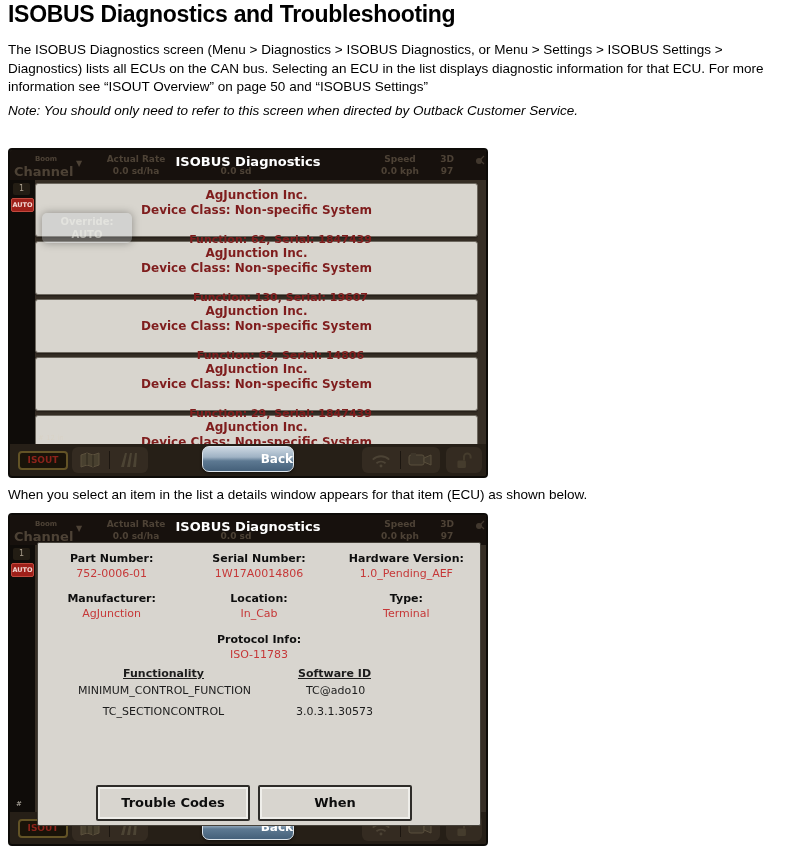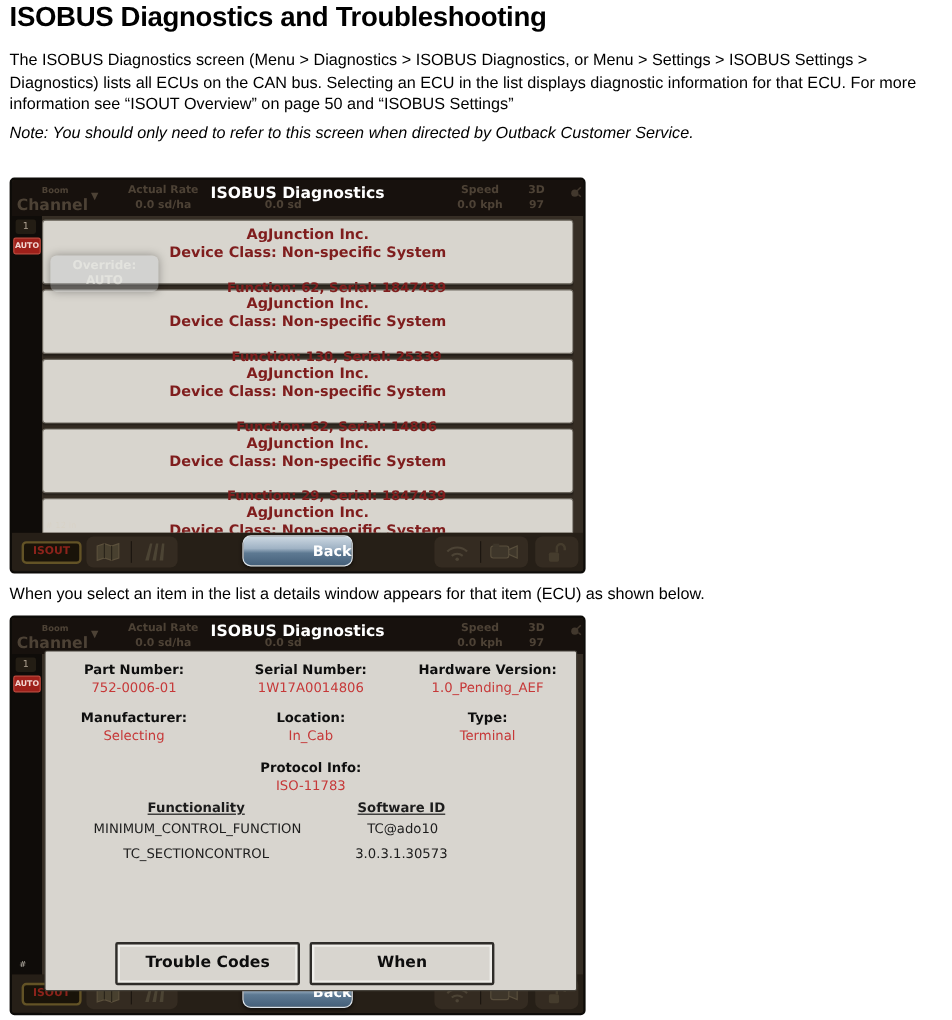--- a/index.html
+++ b/index.html
@@ -125,21 +125,21 @@
 
     <div class="list">
       <div class="item">
         <div class="l1">AgJunction Inc.</div>
         <div class="l2">Device Class: Non-specific System</div>
         <div class="l3">Function: 62, Serial: 1847439</div>
       </div>
       <div class="item">
         <div class="l1">AgJunction Inc.</div>
         <div class="l2">Device Class: Non-specific System</div>
-        <div class="l3">Function: 130, Serial: 25339</div>
+        <div class="l3">Function: 130, Serial: 19607</div>
       </div>
       <div class="item">
         <div class="l1">AgJunction Inc.</div>
         <div class="l2">Device Class: Non-specific System</div>
         <div class="l3">Function: 62, Serial: 14806</div>
       </div>
       <div class="item">
         <div class="l1">AgJunction Inc.</div>
         <div class="l2">Device Class: Non-specific System</div>
         <div class="l3">Function: 29, Serial: 1847439</div>
@@ -242,21 +242,21 @@
           <div class="val">1W17A0014806</div>
         </div>
         <div class="cell">
           <div class="lbl">Hardware Version:</div>
           <div class="val">1.0_Pending_AEF</div>
         </div>
       </div>
       <div class="frow frow2">
         <div class="cell">
           <div class="lbl">Manufacturer:</div>
-          <div class="val">Selecting</div>
+          <div class="val">AgJunction</div>
         </div>
         <div class="cell">
           <div class="lbl">Location:</div>
           <div class="val">In_Cab</div>
         </div>
         <div class="cell">
           <div class="lbl">Type:</div>
           <div class="val">Terminal</div>
         </div>
       </div>

